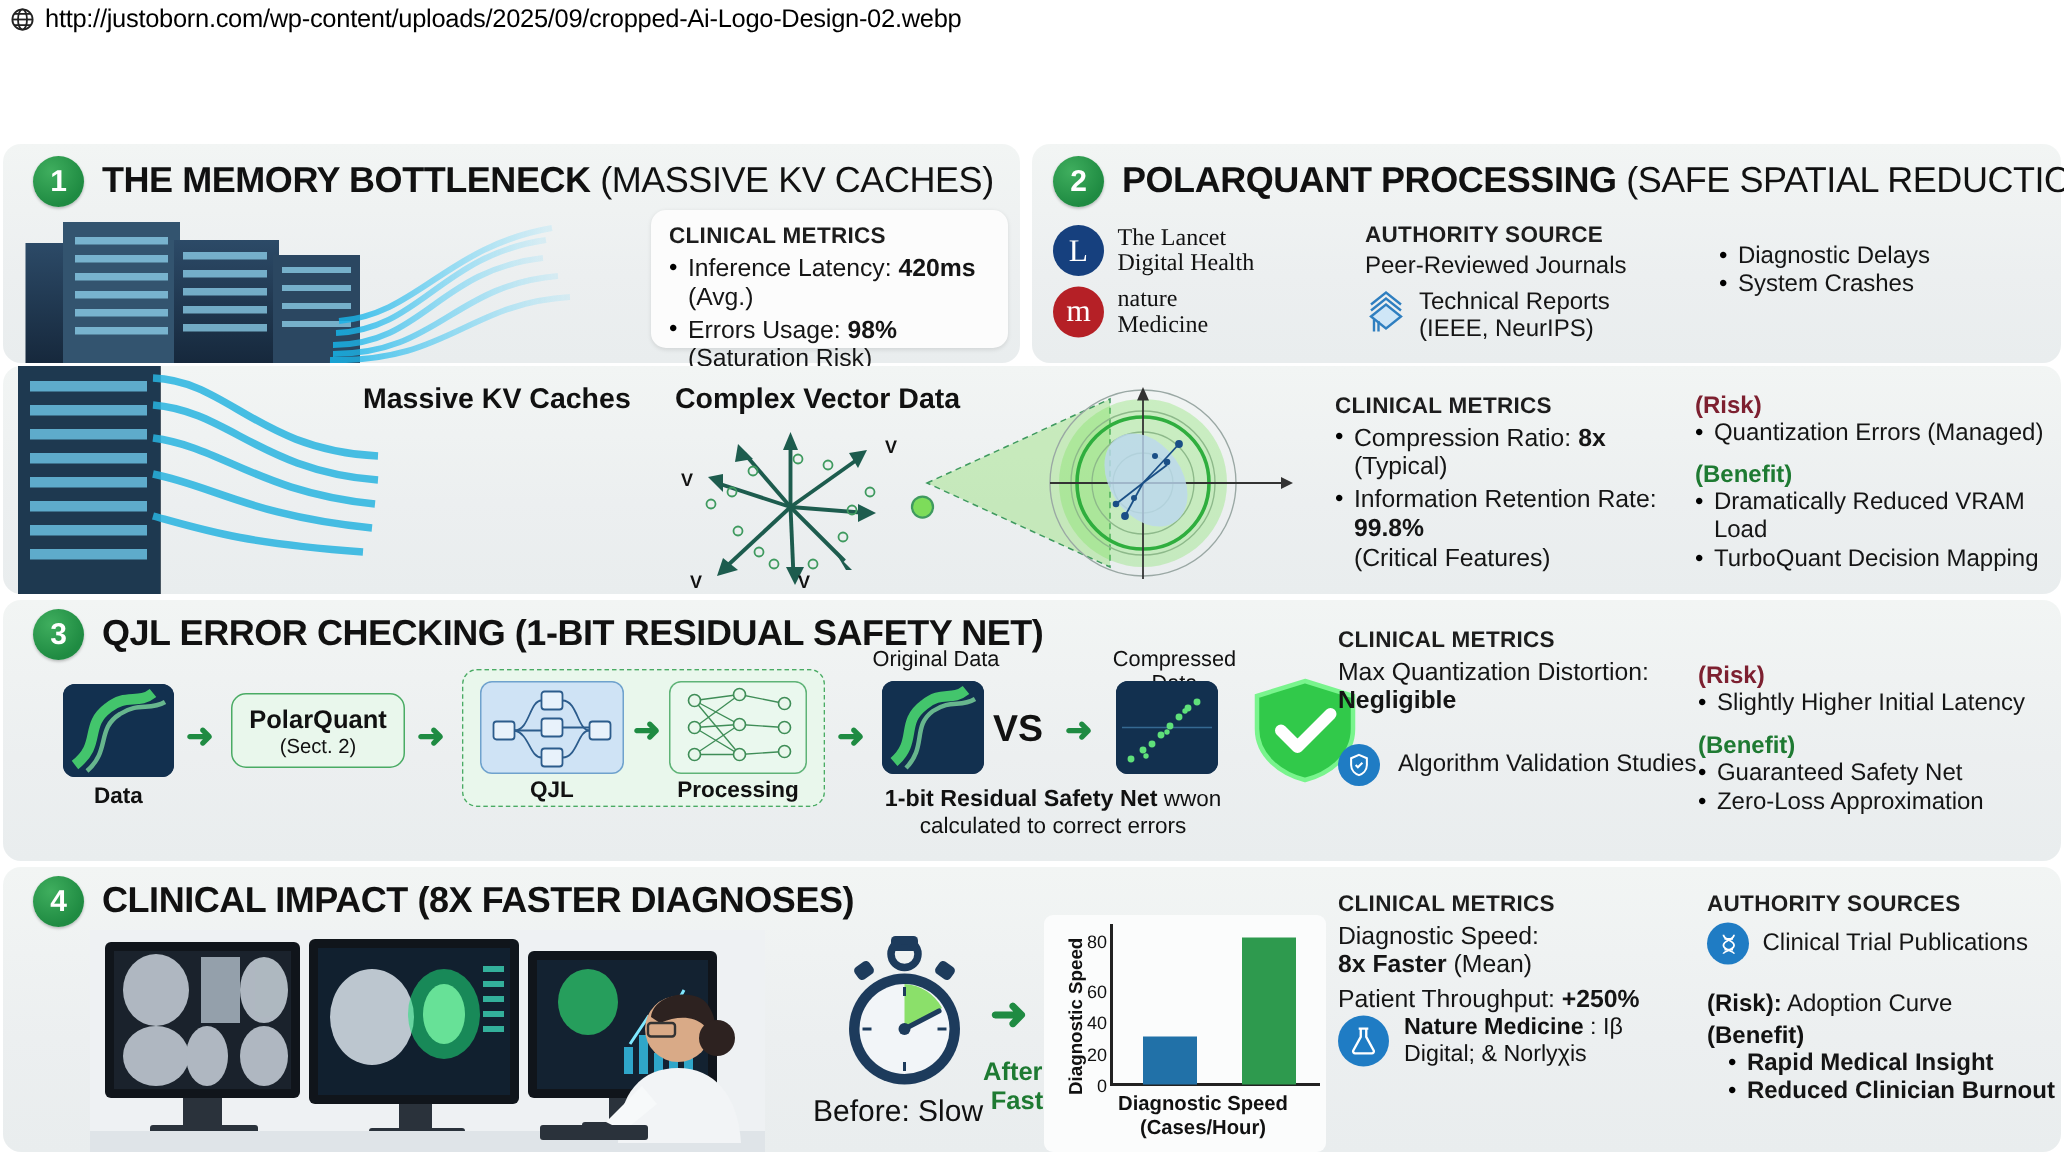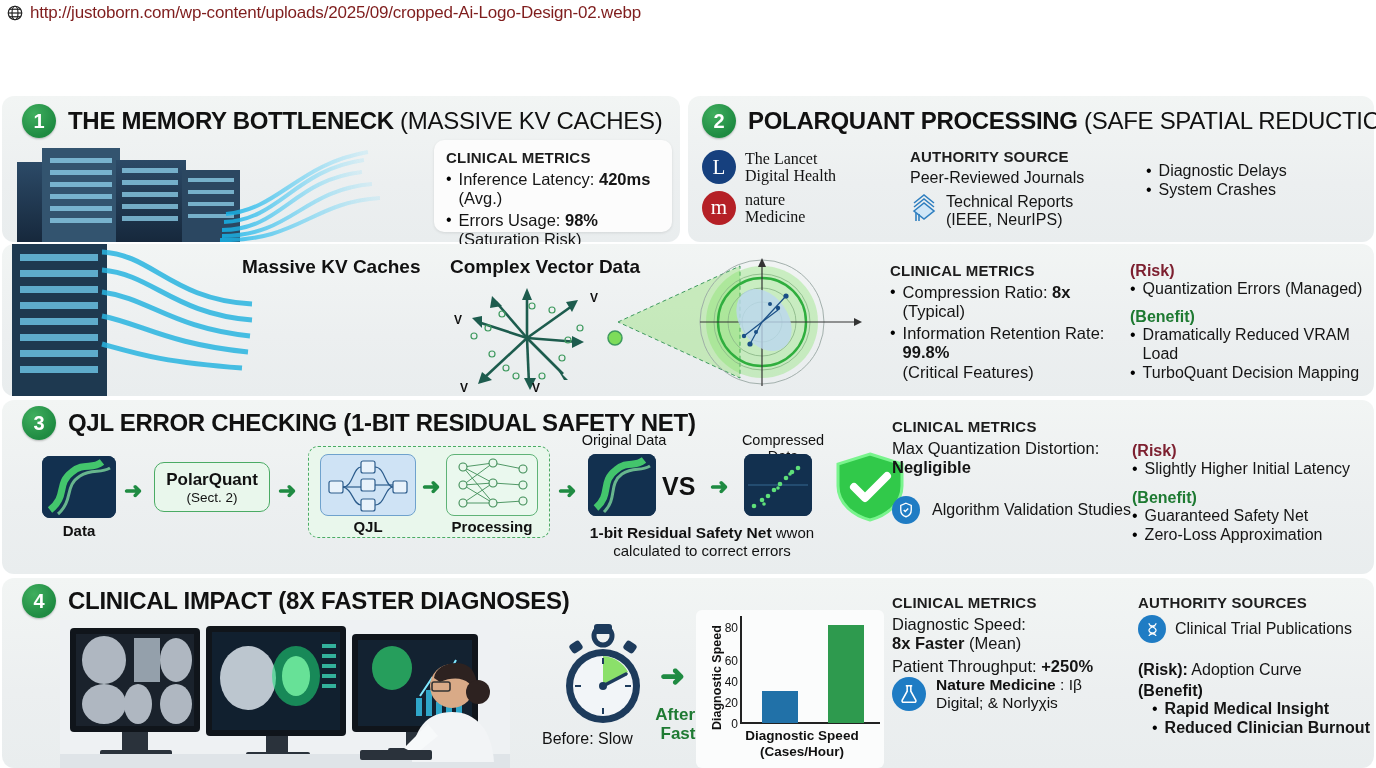--- a/index.html
+++ b/index.html
@@ -12,21 +12,21 @@
   .page { position: relative; width: 1376px; height: 768px; background:#fff; }
 
   
   .urlbar {
     position:absolute; left:0; top:0; width:1376px; height:26px;
     display:flex; align-items:center; gap:6px; padding-left:6px;
     background:#ffffff; z-index:30;
   }
   .globe { width:18px; height:18px; flex:0 0 auto; }
   .url-text {
-    font-size:17px; color:#7f1d1d; white-space:nowrap;
+    font-size:17px; color:#000000; white-space:nowrap;
     font-family:"Liberation Sans", sans-serif; letter-spacing:-0.2px;
   }
 
   
   .titlebar {
     position:absolute; left:0; top:22px; width:1376px; height:74px;
     display:flex; align-items:center; padding-left:36px; gap:16px;
     background:#fff; z-index:20;
   }
   .logo { width:80px; height:58px; flex:0 0 auto; }
@@ -664,21 +664,21 @@
           <g stroke="#1d3b5c" stroke-width="2">
             <line x1="49" y1="36" x2="49" y2="42"></line>
               <line x1="49" y1="86" x2="49" y2="92"></line>
             <line x1="21" y1="64" x2="27" y2="64"></line>
               <line x1="71" y1="64" x2="77" y2="64"></line>
           </g>
           <line x1="49" y1="64" x2="72" y2="52" stroke="#1d3b5c" stroke-width="3.4" stroke-linecap="round"></line>
           <circle cx="49" cy="64" r="4" fill="#1d3b5c"></circle>
         </svg>
       </div>
-      <div style="position:absolute; left:540px; top:152px; font-size:16px; color:#111;">Before: Slow</div>
+      <div style="position:absolute; left:540px; top:152px; font-size:20px; color:#111;">Before: Slow</div>
 
       <span class="arrow-g" style="position:absolute; left:658px; top:80px; font-size:30px;">➜</span>
       <div style="position:absolute; left:648px; top:128px; font-size:17px; font-weight:bold; color:#1e7a32; line-height:1.1; text-align:center; width:56px;">
         <span>After:</span><br>
         <span>Fast</span>
       </div>
 
       <div class="chartwrap" style="left:694px; top:32px; width:188px; height:158px;">
         <div class="axis-label-y" style="left:14px; top:120px;">Diagnostic Speed</div>
         <div style="position:absolute; left:44px; top:6px; width:1.6px; height:108px; background:#222;"></div>

